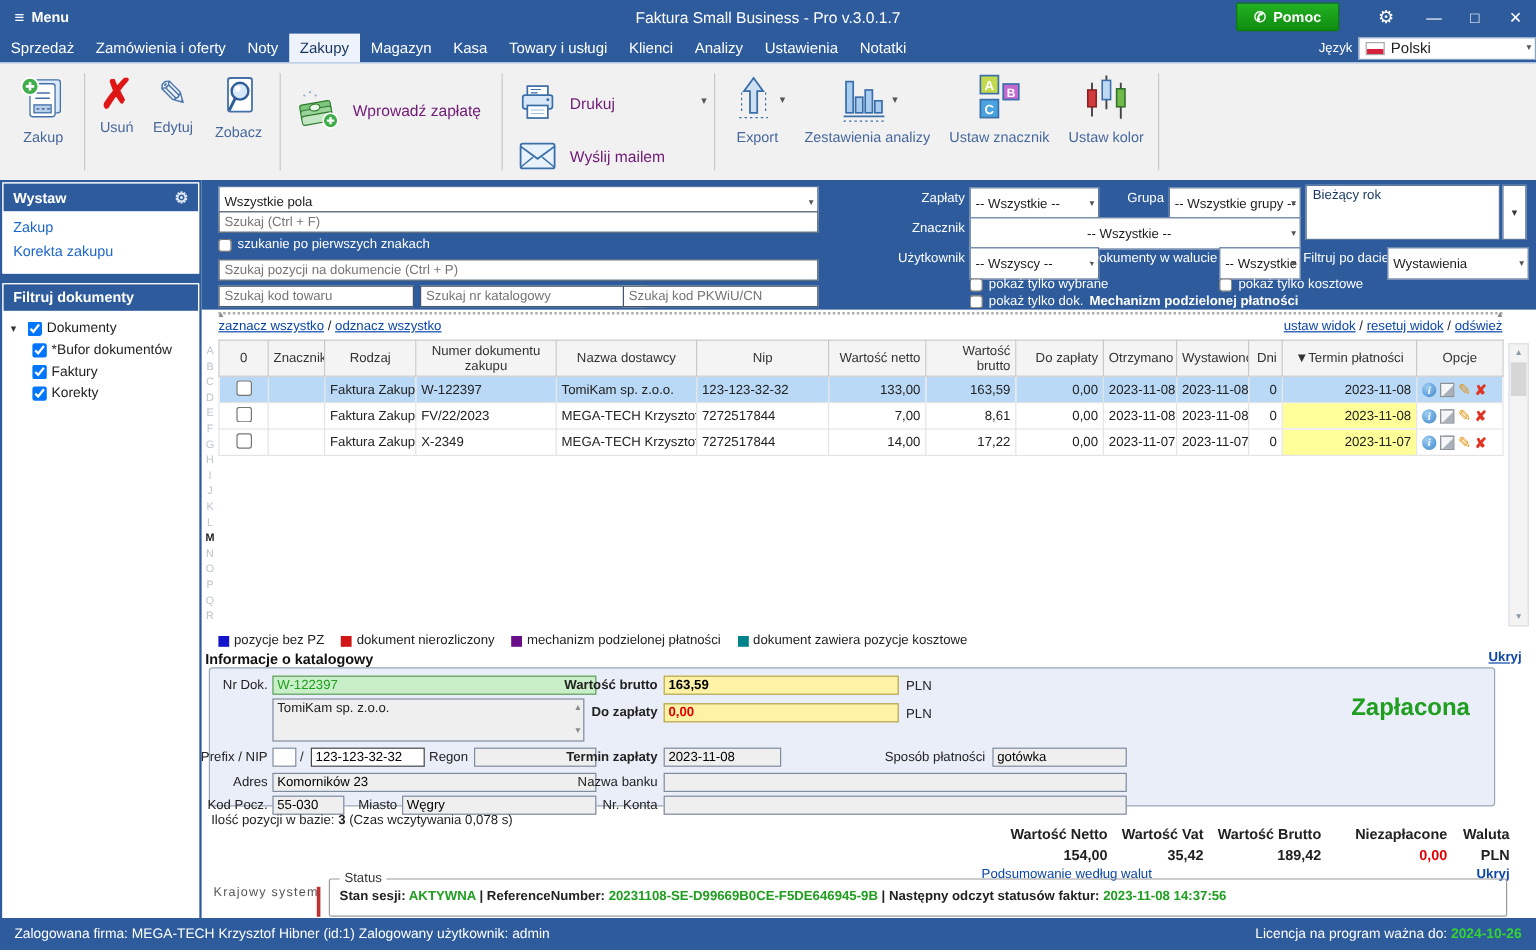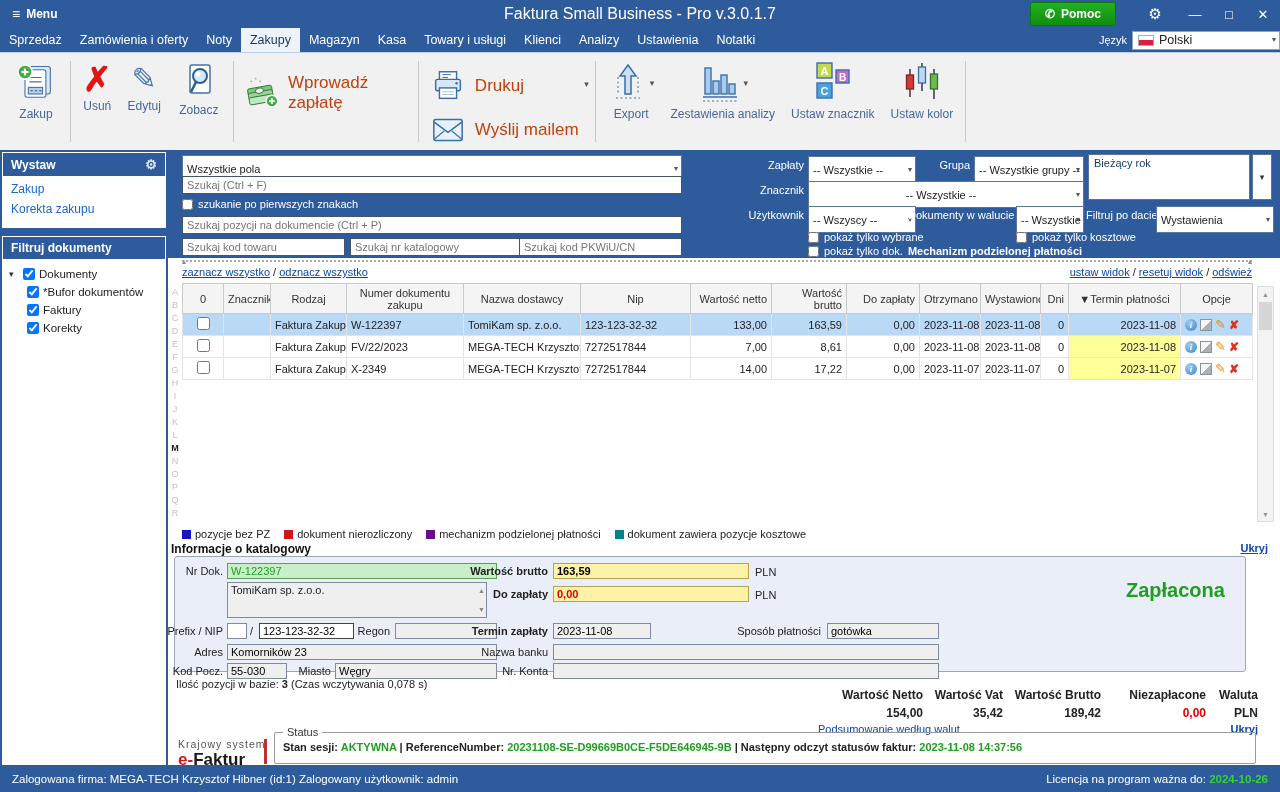--- a/index.html
+++ b/index.html
@@ -2,41 +2,41 @@
 <html><head>
 <meta charset="utf-8">
 <style>
 *{box-sizing:border-box;margin:0;padding:0}
 html,body{width:1280px;height:792px;overflow:hidden}
 body{position:relative;background:#2d5b9c;font-family:"Liberation Sans",sans-serif;font-size:11px;color:#222}
 
 .titlebar{position:absolute;left:0;top:0;width:1280px;height:28px;background:#2d5b9c;color:#fff;display:flex;align-items:center}
 .menu-btn{display:flex;align-items:center;gap:6px;font-weight:bold;font-size:12px;padding:0 12px;height:100%;cursor:default}
 .hamburger{font-size:14px}
-.win-title{position:absolute;left:0;right:0;text-align:center;font-size:16px;pointer-events:none}
+.win-title{position:absolute;left:0;right:0;text-align:center;font-size:13px;pointer-events:none}
 .tb-right{margin-left:auto;display:flex;align-items:center;height:100%}
 .help-btn{background:linear-gradient(#23b123,#0f8d0f);border:1px solid #0a7a0a;color:#fff;font-weight:bold;font-size:12px;height:24px;padding:0 14px;display:flex;align-items:center;gap:6px;border-radius:2px;margin-right:22px}
 .win-ctl{width:34px;height:100%;display:flex;align-items:center;justify-content:center;color:#fff;font-size:13px}
 .gear{font-size:15px;margin-right:6px}
 
 .menubar{position:absolute;left:0;top:28px;width:1280px;height:24px;background:#2d5b9c;display:flex;align-items:center;color:#fff;font-size:12.5px}
 .menubar .mitem{padding:0 9px;height:100%;display:flex;align-items:center}
 .menubar .mitem.active{background:#eef2fa;color:#17355e}
 .lang-zone{margin-left:auto;display:flex;align-items:center;gap:5px;height:100%}
 .lang-label{font-size:11px}
 .lang-select{width:148px;height:19px;background:#fff;color:#222;display:flex;align-items:center;gap:5px;padding:0 16px 0 5px;position:relative;border:1px solid #8aa4c8}
 .flag{width:16px;height:11px;border:1px solid #aaa;background:linear-gradient(#fff 50%,#d4213d 50%)}
 .chev{position:absolute;right:3px;top:50%;transform:translateY(-50%);font-size:8px;color:#555;line-height:1}
 
 .toolbar{position:absolute;left:0;top:52px;width:1280px;height:98px;background:#f1f1f2;border-top:1px solid #b9cde8;display:flex;align-items:stretch;padding:2px 0 2px 6px}
 .tsep{width:1px;background:#c9c9c9;margin:6px 4px}
 .tgroup{display:flex;align-items:flex-start}
 .tbtn{display:flex;flex-direction:column;align-items:center;justify-content:flex-start;color:#47689b;font-size:12px;padding:6px 8px 2px;gap:3px;text-align:center;line-height:1.15}
 .tbtn svg{display:block}
-.tbtn-h{display:flex;flex-direction:row;align-items:center;gap:8px;color:#c2410c;font-size:17px;padding:4px 6px}
+.tbtn-h{display:flex;flex-direction:row;align-items:center;gap:8px;color:#701a75;font-size:13px;padding:4px 6px}
 .big-x{font-size:34px;line-height:36px;color:#e01515;font-weight:bold;font-family:"DejaVu Serif",serif}
 .pencil{font-size:30px;line-height:36px;color:#4a76ad}
 .dd-arrow{font-size:9px;color:#555;align-self:center}
 .g3{padding-top:14px}
 .g4{flex-direction:column;padding-top:8px}
 .g4 .row{position:relative;width:168px}
 .g4 .dd-arrow{position:absolute;right:2px;top:16px}
 .icon-dd{display:flex;align-items:flex-end;gap:2px}
 
 .sidebar{position:absolute;left:0;top:150px;width:168px;height:615px;background:#2d5b9c}
@@ -659,21 +659,20 @@
       <span class="c5">PLN</span>
     </div>
     <div class="sumlinks">
       <a class="blue-link" style="text-decoration:none">Podsumowanie według walut</a>
       <a class="blue-link hide" style="text-decoration:none">Ukryj</a>
     </div>
   </div>
 
   <div class="efx">
     <div class="sys">Krajowy system</div>
-    <div class="logo"><span class="e">e-</span><span>Faktur</span></div>
     <div class="divider"></div>
     <div class="statusbox">
       <span class="lg">Status</span>
       <div class="statusline">
         <span>Stan sesji:</span>
         <span class="green">AKTYWNA</span>
         <span>|</span>
         <span>ReferenceNumber:</span>
         <span class="green">20231108-SE-D99669B0CE-F5DE646945-9B</span>
         <span>|</span>

